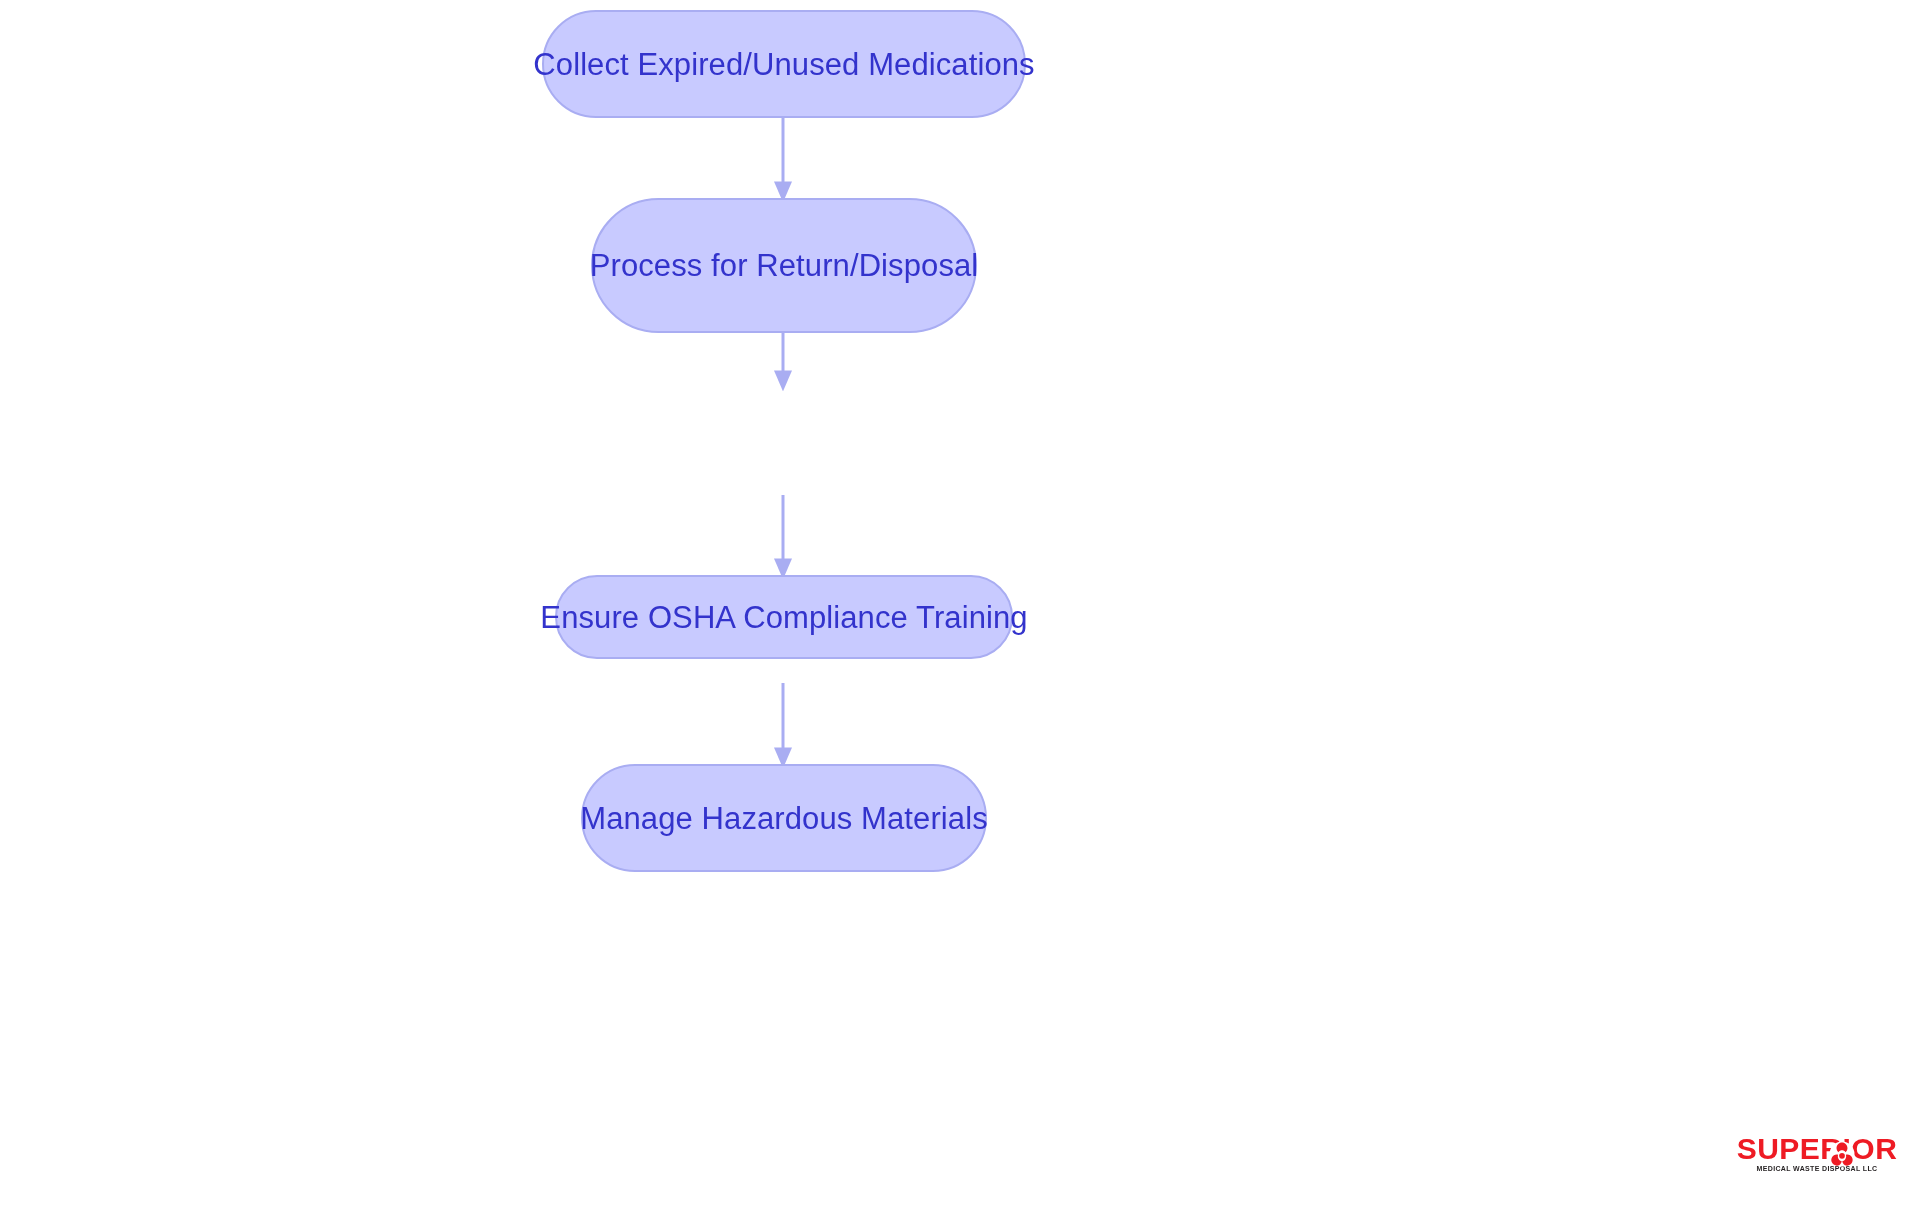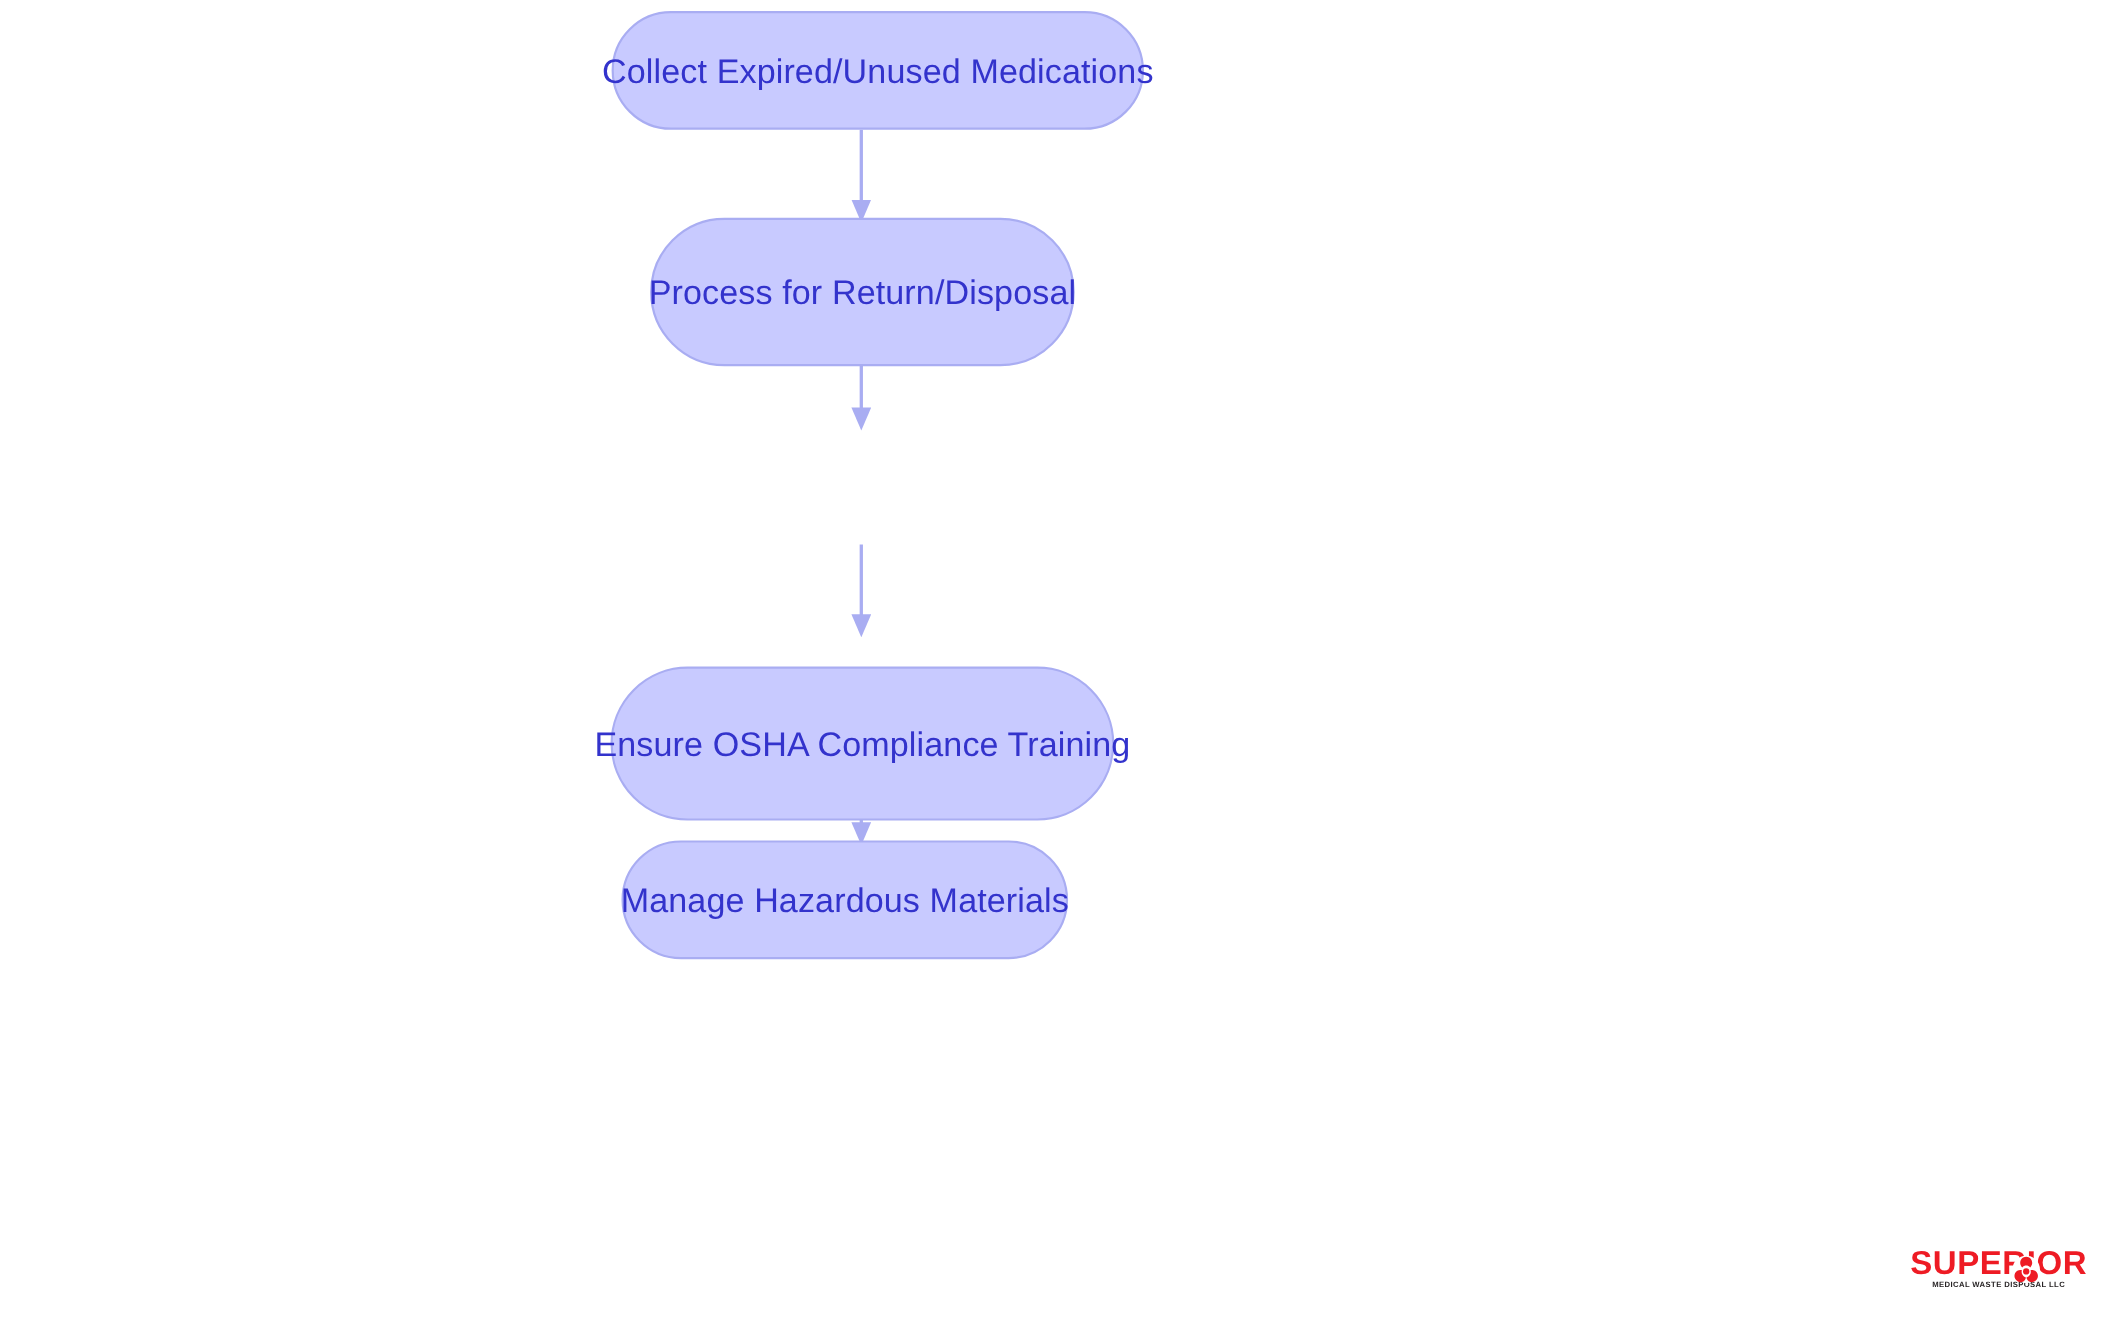--- a/index.html
+++ b/index.html
@@ -40,25 +40,25 @@
     white-space: nowrap;
     user-select: none;
   }
 
   .flow-node .node-label {
     display: block;
     line-height: 1;
   }
 
   
-  #node-0 { left: 556px;  top: 10px;  width: 484px; height: 108px; font-size: 31px; }
+  #node-0 { left: 542px;  top: 10px;  width: 484px; height: 108px; font-size: 31px; }
   #node-1 { left: 591px;  top: 198px; width: 386px; height: 135px; font-size: 31px; }
   #node-2 { left: 604px;  top: 387px; width: 360px; height: 108px; font-size: 31px; }
-  #node-3 { left: 555px;  top: 575px; width: 458px; height: 140px; font-size: 31px; margin-top: 31px; }
-  #node-4 { left: 565px;  top: 764px; width: 406px; height: 108px; font-size: 31px; }
+  #node-3 { left: 555px;  top: 575px; width: 458px; height: 84px; font-size: 31px; }
+  #node-4 { left: 581px;  top: 764px; width: 406px; height: 108px; font-size: 31px; }
 
   
   .connector {
     position: absolute;
     left: 0;
     top: 0;
     width: 1920px;
     height: 1215px;
     pointer-events: none;
     overflow: visible;

